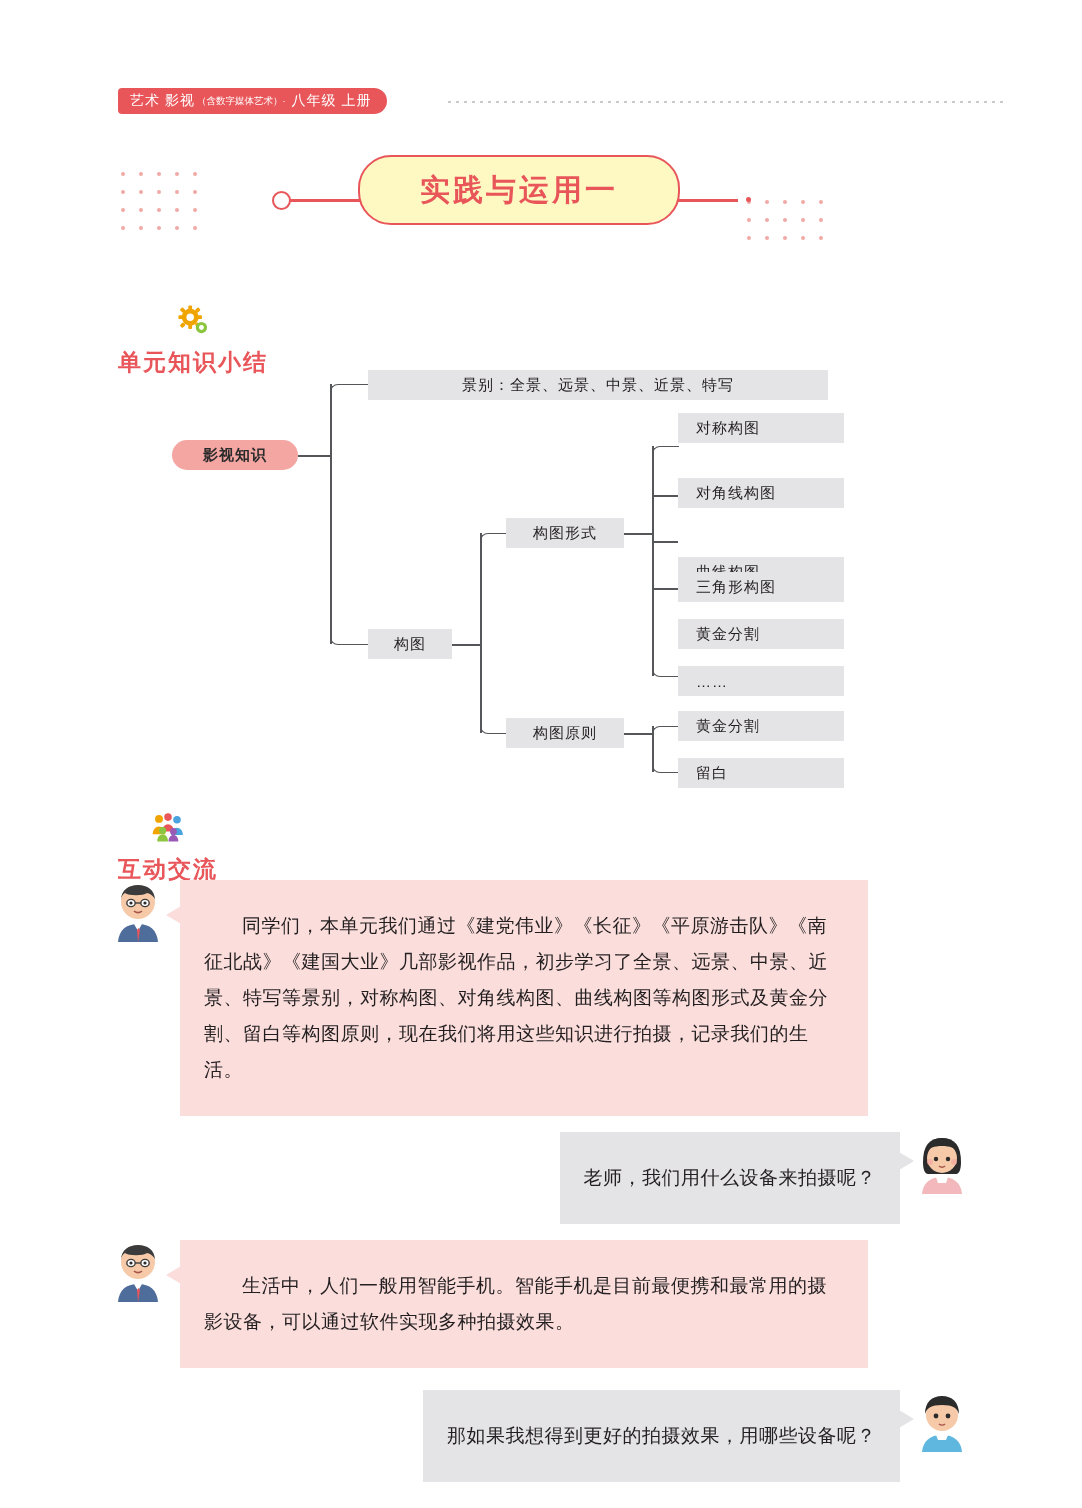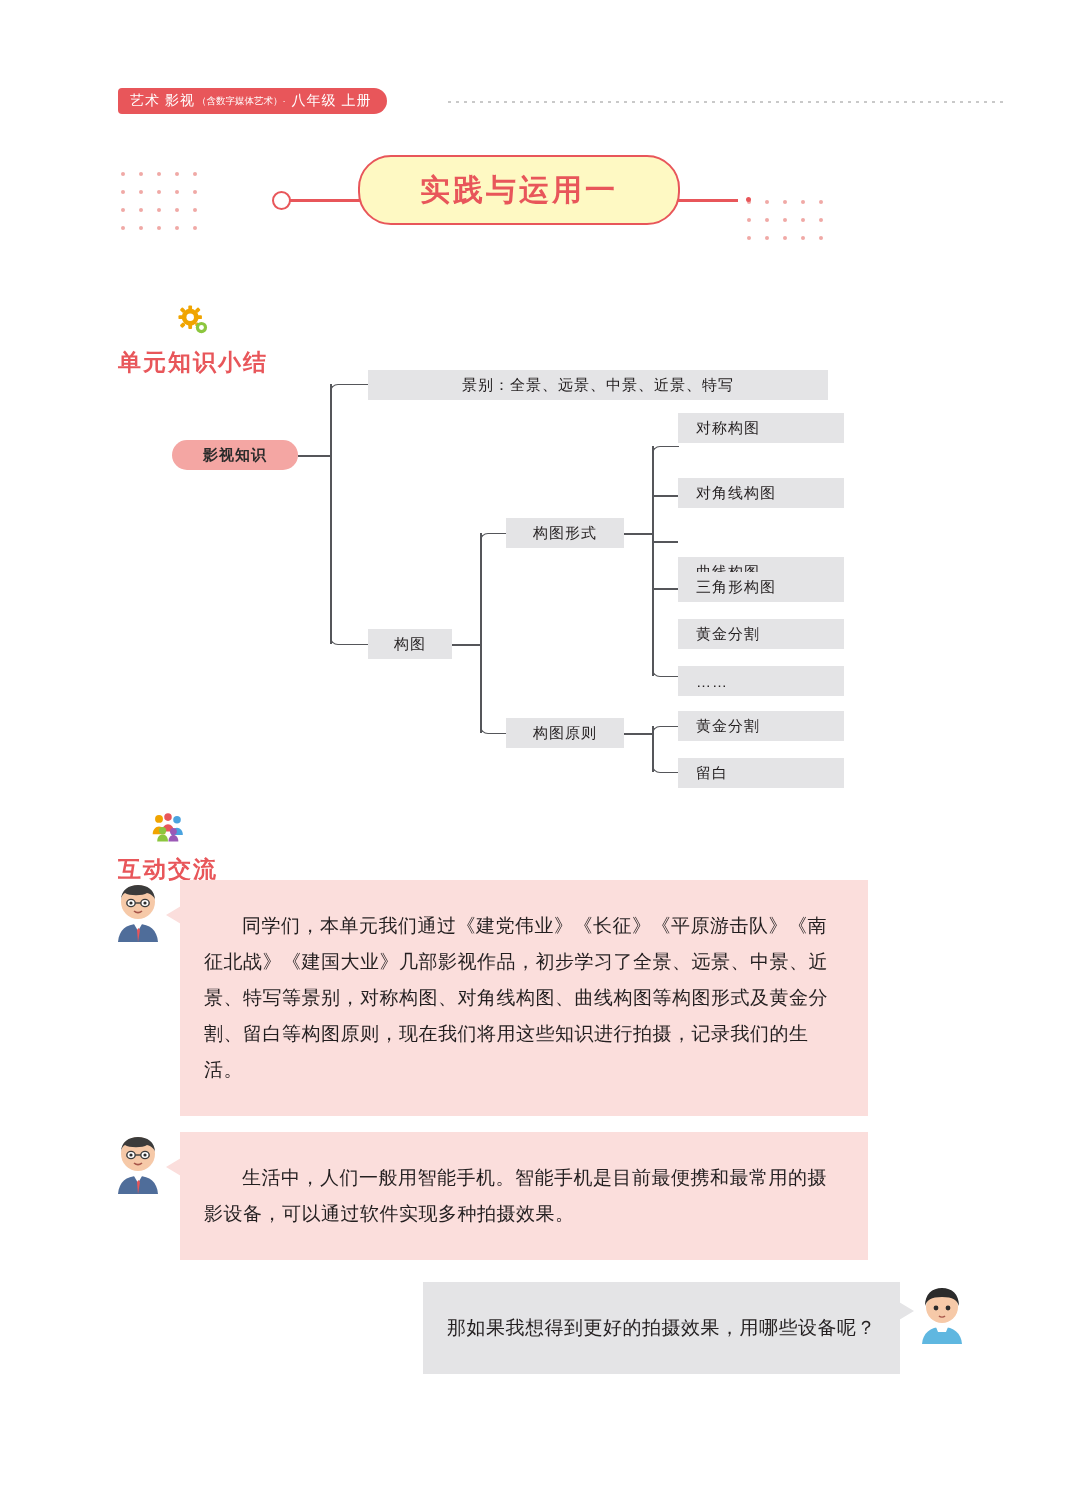--- a/index.html
+++ b/index.html
@@ -490,20 +490,39 @@
           <path d="M8 62c1-12 8-18 20-18s19 6 20 18z" fill="#4f6d9a"></path>
           <path d="M24 44l4 7 4-7-4-3z" fill="#ffffff"></path>
           <path d="M27 50l1 12 2-12-1.5-2z" fill="#e8565a"></path>
         </svg>
       </div>
       <div class="bubble pink">
         <span class="indent"></span><span>同学们，本单元我们通过《建党伟业》《长征》《平原游击队》《南征北战》《建国大业》几部影视作品，初步学习了全景、远景、中景、近景、特写等景别，对称构图、对角线构图、曲线构图等构图形式及黄金分割、留白等构图原则，现在我们将用这些知识进行拍摄，记录我们的生活。</span>
       </div>
     </div>
 
+    <div class="chat-row right">
+      <div class="bubble grey">
+        <span>老师，我们用什么设备来拍摄呢？</span>
+      </div>
+      <div class="avatar r">
+        <svg viewBox="0 0 56 62" width="56" height="62">
+          <path d="M9 30c0-16 6-24 19-24s19 8 19 24c0 8-2 12-5 12H14c-3 0-5-4-5-12z" fill="#2b2b2b"></path>
+          <circle cx="28" cy="26" r="15" fill="#f6c9a8"></circle>
+          <path d="M12 20c2-10 8-14 16-14s14 4 16 14c-3-4-8-6-16-6s-13 2-16 6z" fill="#2b2b2b"></path>
+          <circle cx="22" cy="27" r="2.2" fill="#2b2b2b"></circle>
+          <circle cx="34" cy="27" r="2.2" fill="#2b2b2b"></circle>
+          <path d="M25 34c1.6 1.6 4.4 1.6 6 0" stroke="#a7564a" stroke-width="1.6" fill="none"></path>
+          <circle cx="16" cy="30" r="3" fill="#f3a6a0" opacity="0.7"></circle>
+          <circle cx="40" cy="30" r="3" fill="#f3a6a0" opacity="0.7"></circle>
+          <path d="M8 62c1-11 8-17 20-17s19 6 20 17z" fill="#f2b8bb"></path>
+          <path d="M22 45h12l-2 6h-8z" fill="#ffffff"></path>
+        </svg>
+      </div>
+    </div>
 
     <div class="chat-row" style="margin-top:12px;">
       <div class="avatar">
         <svg viewBox="0 0 56 62" width="56" height="62">
           <circle cx="28" cy="22" r="17" fill="#f6c9a8"></circle>
           <path d="M11 20c0-10 8-15 17-15s17 5 17 15c0-2-3-6-8-7-4 3-18 3-22 0-2 1-4 4-4 7z" fill="#3b3b3b"></path>
           <ellipse cx="21" cy="23" rx="4.2" ry="3.6" fill="#fff" stroke="#3b3b3b" stroke-width="1.4"></ellipse>
           <ellipse cx="35" cy="23" rx="4.2" ry="3.6" fill="#fff" stroke="#3b3b3b" stroke-width="1.4"></ellipse>
           <circle cx="21" cy="23" r="1.6" fill="#2b2b2b"></circle>
           <circle cx="35" cy="23" r="1.6" fill="#2b2b2b"></circle>

